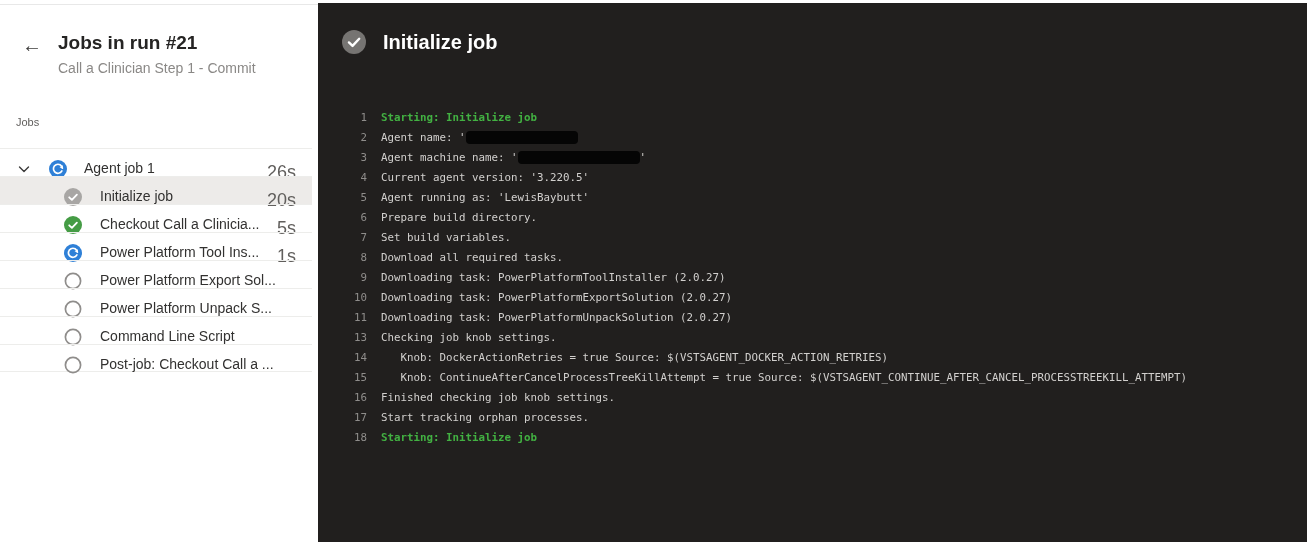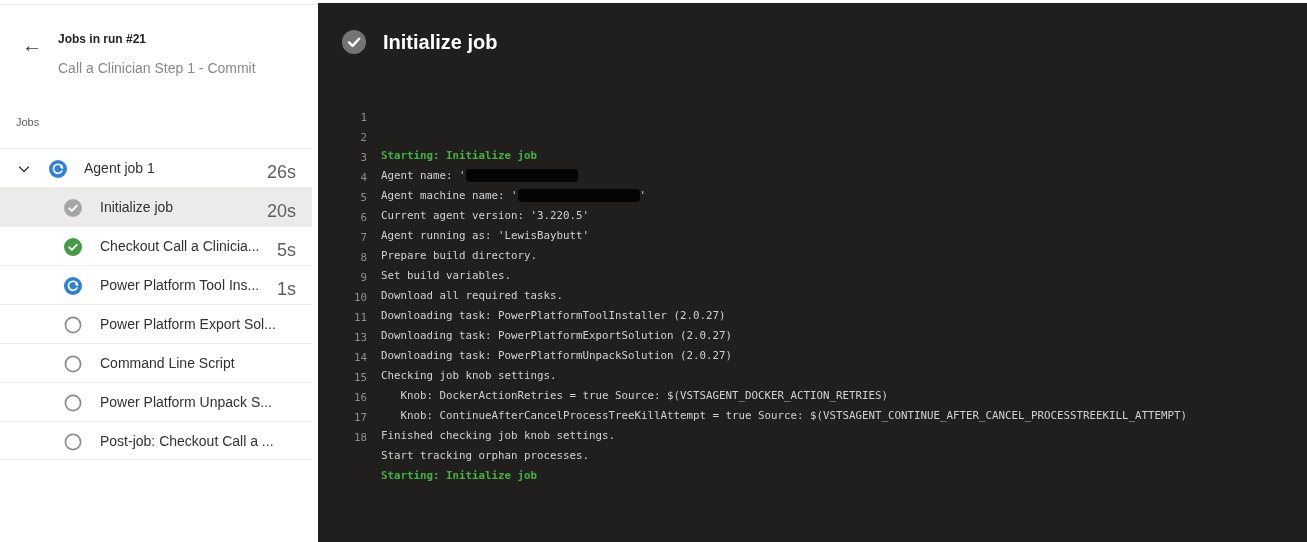--- a/index.html
+++ b/index.html
@@ -5,26 +5,26 @@
   * { margin:0; padding:0; box-sizing:border-box; }
   html,body { width:1307px; height:542px; overflow:hidden; background:#ffffff;
               font-family:"Liberation Sans", sans-serif; }
   .stage { position:relative; width:1307px; height:542px; }
 
   
   .sidebar { position:absolute; left:0; top:0; width:318px; height:542px; background:#ffffff; }
   .sidebar-topline { position:absolute; left:0; top:4px; width:100%; height:1px; background:#e8e8e8; }
   .back-btn { position:absolute; left:20px; top:33px; width:24px; height:24px;
               font-size:20px; color:#3b3a39; line-height:24px; text-align:center; cursor:pointer; }
-  .run-title { position:absolute; left:58px; top:32px; font-size:12px; font-weight:700; color:#252423; }
+  .run-title { position:absolute; left:58px; top:32px; font-size:19px; font-weight:700; color:#252423; }
   .run-subtitle { position:absolute; left:58px; top:60px; font-size:14px; color:#8a8886; }
   .jobs-label { position:absolute; left:16px; top:116px; font-size:11px; color:#605e5c; }
 
   .job-list { position:absolute; left:0; top:148px; right:6px; }
-  .job-row { position:relative; height:39px; border-top:1px solid #ededeb; cursor:pointer; }
+  .job-row { position:relative; height:28px; border-top:1px solid #ededeb; cursor:pointer; }
   .job-row:last-child { border-bottom:1px solid #ededeb; }
   .job-row.selected { background:#edebe9; }
   .row-chevron { position:absolute; left:16px; top:13px; width:16px; height:14px; }
   .row-icon { position:absolute; top:11px; width:18px; height:18px; }
   .row-icon.group { left:49px; }
   .row-icon.step { left:64px; }
   .row-label { position:absolute; top:11px; font-size:14px; color:#323130; white-space:nowrap; }
   .row-label.group { left:84px; }
   .row-label.step { left:100px; }
   .row-duration { position:absolute; right:16px; top:13px; font-size:18px; color:#605e5c; }
@@ -32,21 +32,21 @@
   
   .log-panel { position:absolute; left:318px; top:3px; right:0; bottom:0; background:#211f1e; }
   .log-header { position:absolute; left:24px; top:27px; display:flex; align-items:center; }
   .log-header-icon { width:24px; height:24px; margin-right:17px; }
   .log-title { font-size:20px; font-weight:600; color:#ffffff; }
 
   .log-lines { position:absolute; left:0; top:105px; right:0; }
   .log-line { display:flex; height:20px; line-height:20px;
               font-family:"DejaVu Sans Mono", monospace; font-size:10.8px; }
   .log-num { width:49px; text-align:right; color:#8f8d8b; flex:none; cursor:pointer; }
-  .log-text { margin-left:14px; color:#d2d0ce; white-space:pre;margin-top:38px; }
+  .log-text { margin-left:14px; color:#d2d0ce; white-space:pre; }
   .log-text.green { color:#42b142; font-weight:bold; }
   .redact { display:inline-block; height:13px; background:#050505; vertical-align:middle;
             border-radius:4px; margin-bottom:2px; }
 </style>
 </head>
 <body>
 
 <div class="stage">
 
   <div class="sidebar">
@@ -96,27 +96,27 @@
         <div class="job-row">
           <span class="row-icon step"><svg width="18" height="18" viewBox="0 0 18 18">
               <circle cx="9" cy="9" r="7.6" fill="none" stroke="#8f8d8b" stroke-width="1.7"></circle>
             </svg></span>
           <span class="row-label step">Power Platform Export Sol...</span>
         </div>
         <div class="job-row">
           <span class="row-icon step"><svg width="18" height="18" viewBox="0 0 18 18">
               <circle cx="9" cy="9" r="7.6" fill="none" stroke="#8f8d8b" stroke-width="1.7"></circle>
             </svg></span>
+          <span class="row-label step">Power Platform Unpack S...</span>
+        </div>
+        <div class="job-row">
+          <span class="row-icon step"><svg width="18" height="18" viewBox="0 0 18 18">
+              <circle cx="9" cy="9" r="7.6" fill="none" stroke="#8f8d8b" stroke-width="1.7"></circle>
+            </svg></span>
           <span class="row-label step">Command Line Script</span>
-        </div>
-        <div class="job-row">
-          <span class="row-icon step"><svg width="18" height="18" viewBox="0 0 18 18">
-              <circle cx="9" cy="9" r="7.6" fill="none" stroke="#8f8d8b" stroke-width="1.7"></circle>
-            </svg></span>
-          <span class="row-label step">Power Platform Unpack S...</span>
         </div>
         <div class="job-row">
           <span class="row-icon step"><svg width="18" height="18" viewBox="0 0 18 18">
               <circle cx="9" cy="9" r="7.6" fill="none" stroke="#8f8d8b" stroke-width="1.7"></circle>
             </svg></span>
           <span class="row-label step">Post-job: Checkout Call a ...</span>
         </div>
       </div>
   </div>
 

